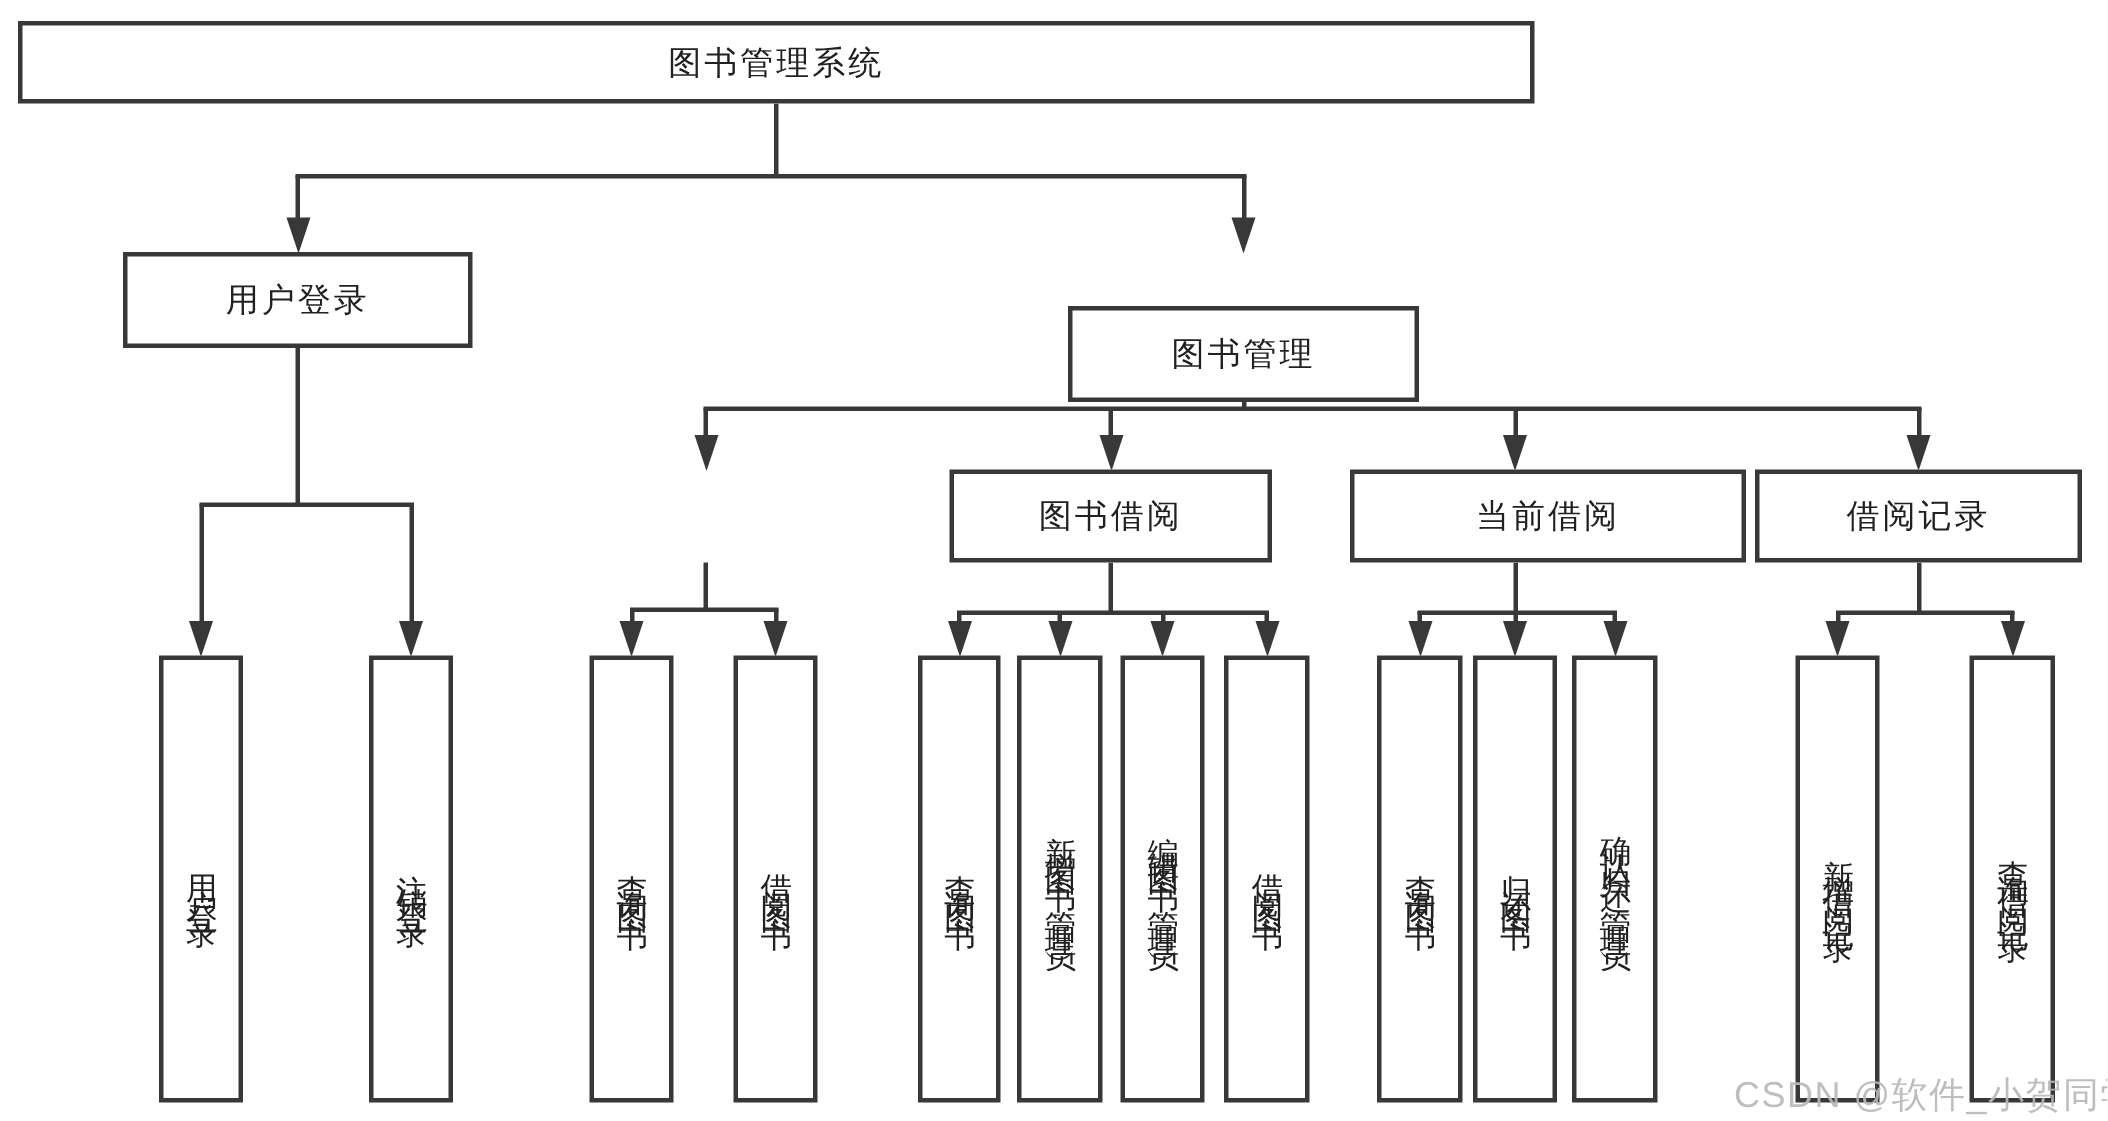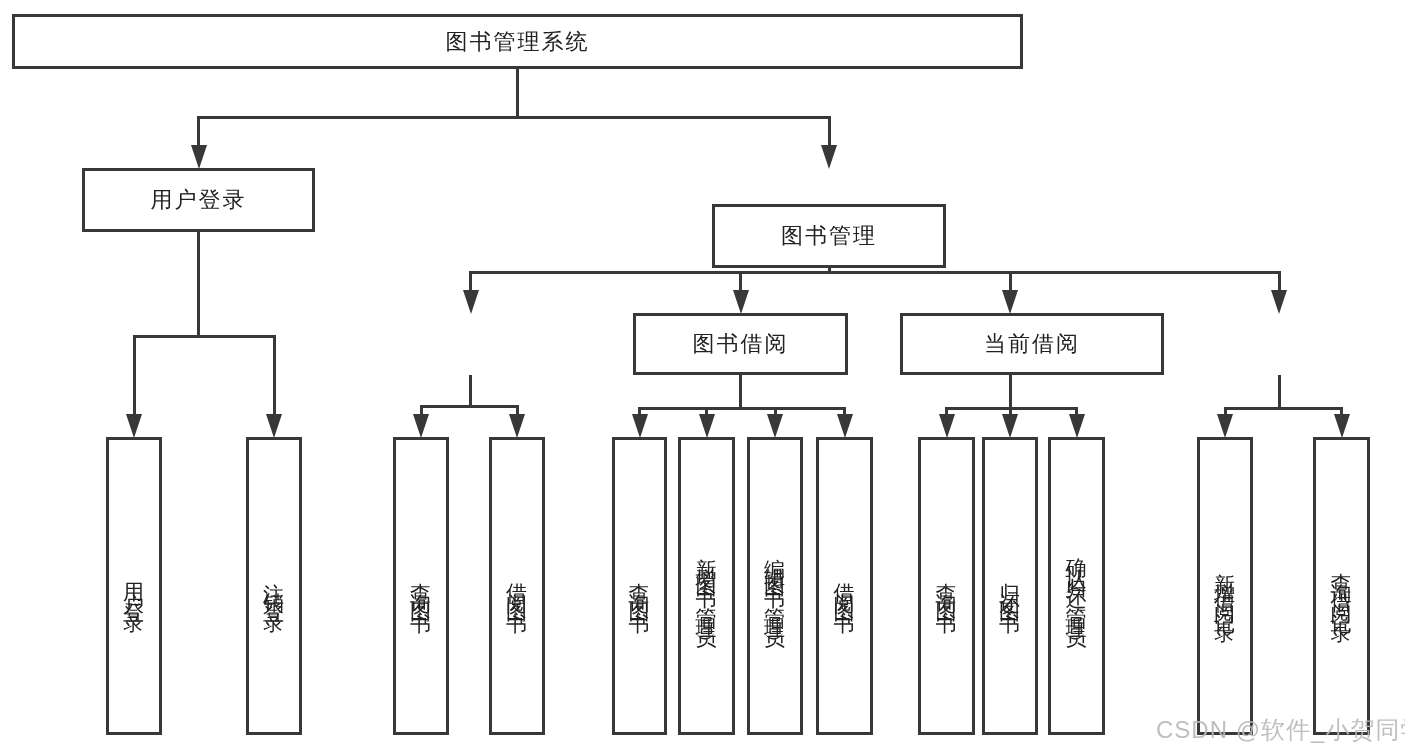--- a/index.html
+++ b/index.html
@@ -70,20 +70,23 @@
       <span class="label">用户登录</span>
     </div>
     <div class="box h" style="left: 712px; top: 168px; width: 234px; height: 64px; margin-top: 36px;">
       <span class="label">图书管理</span>
     </div>
     <div class="box h" style="left: 633px; top: 313px; width: 215px; height: 62px;">
       <span class="label">图书借阅</span>
     </div>
     <div class="box h" style="left: 900px; top: 313px; width: 264px; height: 62px;">
       <span class="label">当前借阅</span>
+    </div>
+    <div class="box h" style="left: 1170px; top: 313px; width: 218px; height: 62px;">
+      <span class="label">借阅记录</span>
     </div>
     <div class="box v" style="left: 106px; top: 437px; width: 56px; height: 298px;">
       <span class="label">用户登录</span>
     </div>
     <div class="box v" style="left: 246px; top: 437px; width: 56px; height: 298px;">
       <span class="label">注销登录</span>
     </div>
     <div class="box v" style="left: 393px; top: 437px; width: 56px; height: 298px;">
       <span class="label">查询图书</span>
     </div>

